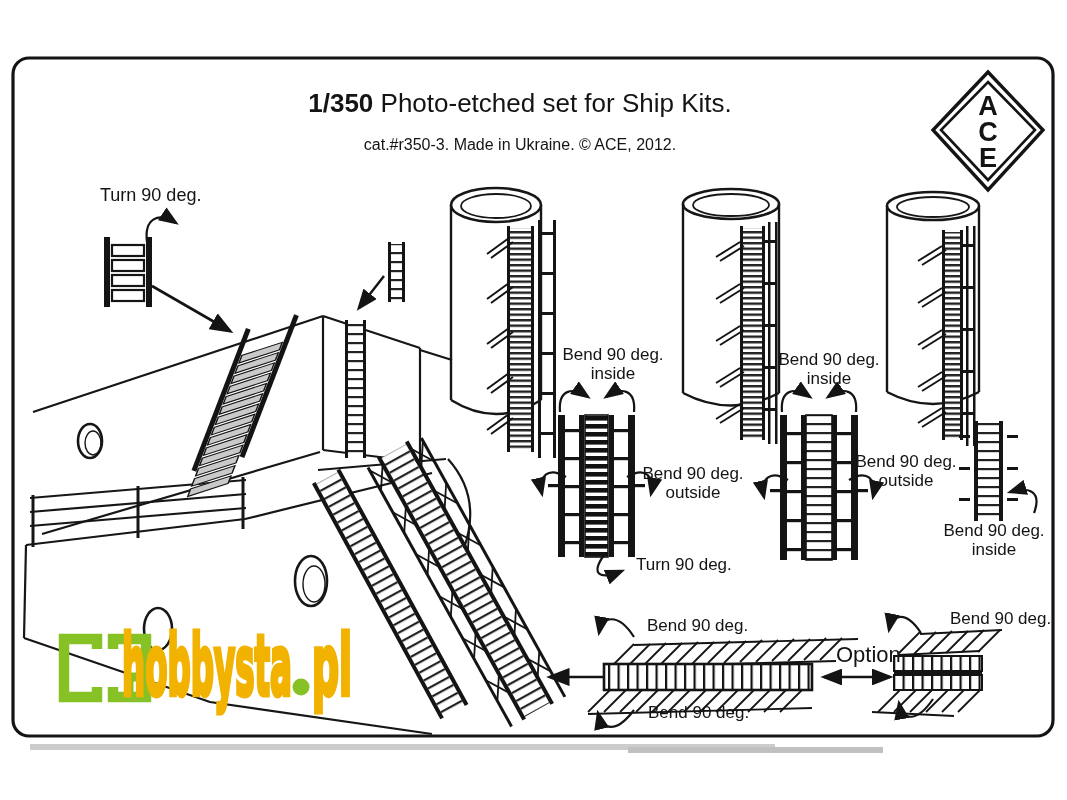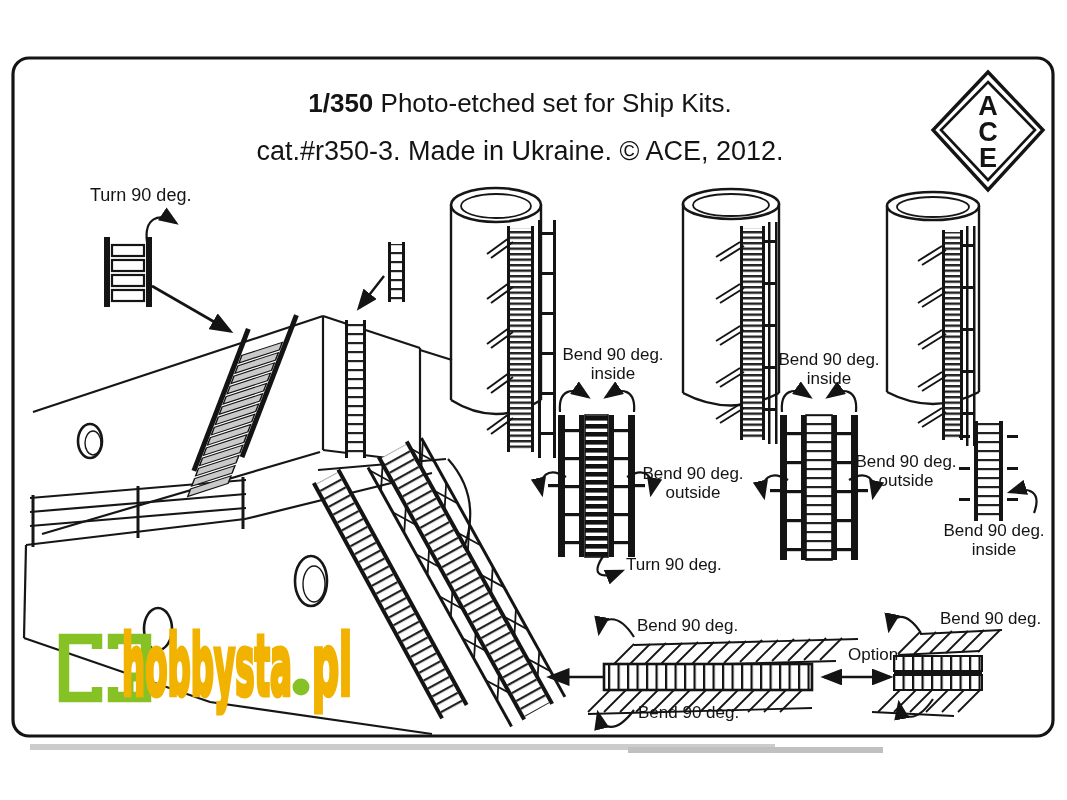--- a/index.html
+++ b/index.html
@@ -3,22 +3,22 @@
 <meta charset="utf-8">
 <style>
   html,body{margin:0;padding:0;background:#fff;}
   #page{position:relative;width:1067px;height:800px;background:#ffffff;overflow:hidden;
         font-family:"Liberation Sans",sans-serif;color:#141414;}
   .abs{position:absolute;}
   .hdr{left:30px;width:980px;text-align:center;white-space:pre;}
   #title{top:66px;font-size:31px;font-weight:bold;letter-spacing:.2px;}
   #subtitle{top:88px;font-size:26px;}
   #subtitle b{font-weight:bold;}
-  #catalog{top:136px;font-size:27px;}
-  .note{font-size:17px;line-height:18px;text-align:right;white-space:nowrap;}
+  #catalog{top:136px;font-size:16px;}
+  .note{font-size:17px;line-height:18px;text-align:right;white-space:nowrap;margin-left:10px;}
   .note2{font-size:17px;line-height:19px;text-align:center;}
   svg{position:absolute;left:0;top:0;}
   .scanband{position:absolute;background:#cccccc;}
 </style>
 </head>
 <body>
 
 <div id="page">
 
   <svg width="1067" height="800" viewBox="0 0 1067 800">
@@ -433,21 +433,21 @@
     <div>outside</div>
   </div>
 
   <div class="abs note2" style="left:936px;top:521px;width:116px;">
     <div>Bend 90 deg.</div>
     <div>inside</div>
   </div>
 
   <div class="abs note" style="left:637px;top:617px;">Bend 90 deg.</div>
   <div class="abs note" style="left:638px;top:704px;">Bend 90 deg.</div>
-  <div class="abs note" style="left:848px;top:646px;font-size:17px;">Option</div>
+  <div class="abs note" style="left:826px;top:646px;font-size:22px;">Option</div>
   <div class="abs note" style="left:940px;top:610px;">Bend 90 deg.</div>
 
   <svg width="330" height="110" viewBox="0 0 330 110" style="left:45px;top:618px;">
     <g fill="none" stroke="#86c226" stroke-width="10.5" stroke-linecap="butt" stroke-linejoin="miter">
       <polyline points="52,31 52,21 19,21 19,79 52,79 52,69"></polyline>
       <polyline points="68,31 68,21 101,21 101,79 68,79 68,69"></polyline>
     </g>
     <polyline points="84,79 84,59 98,59" fill="none" stroke="#86c226" stroke-width="9"></polyline>
     <text x="77" y="77" font-family="DejaVu Sans,sans-serif" font-weight="bold" font-size="84" fill="#f2b200" stroke="#f2b200" stroke-width="5" textLength="170" lengthAdjust="spacingAndGlyphs">hobbysta</text>
     <circle cx="256" cy="69" r="8.5" fill="#86c226"></circle>

